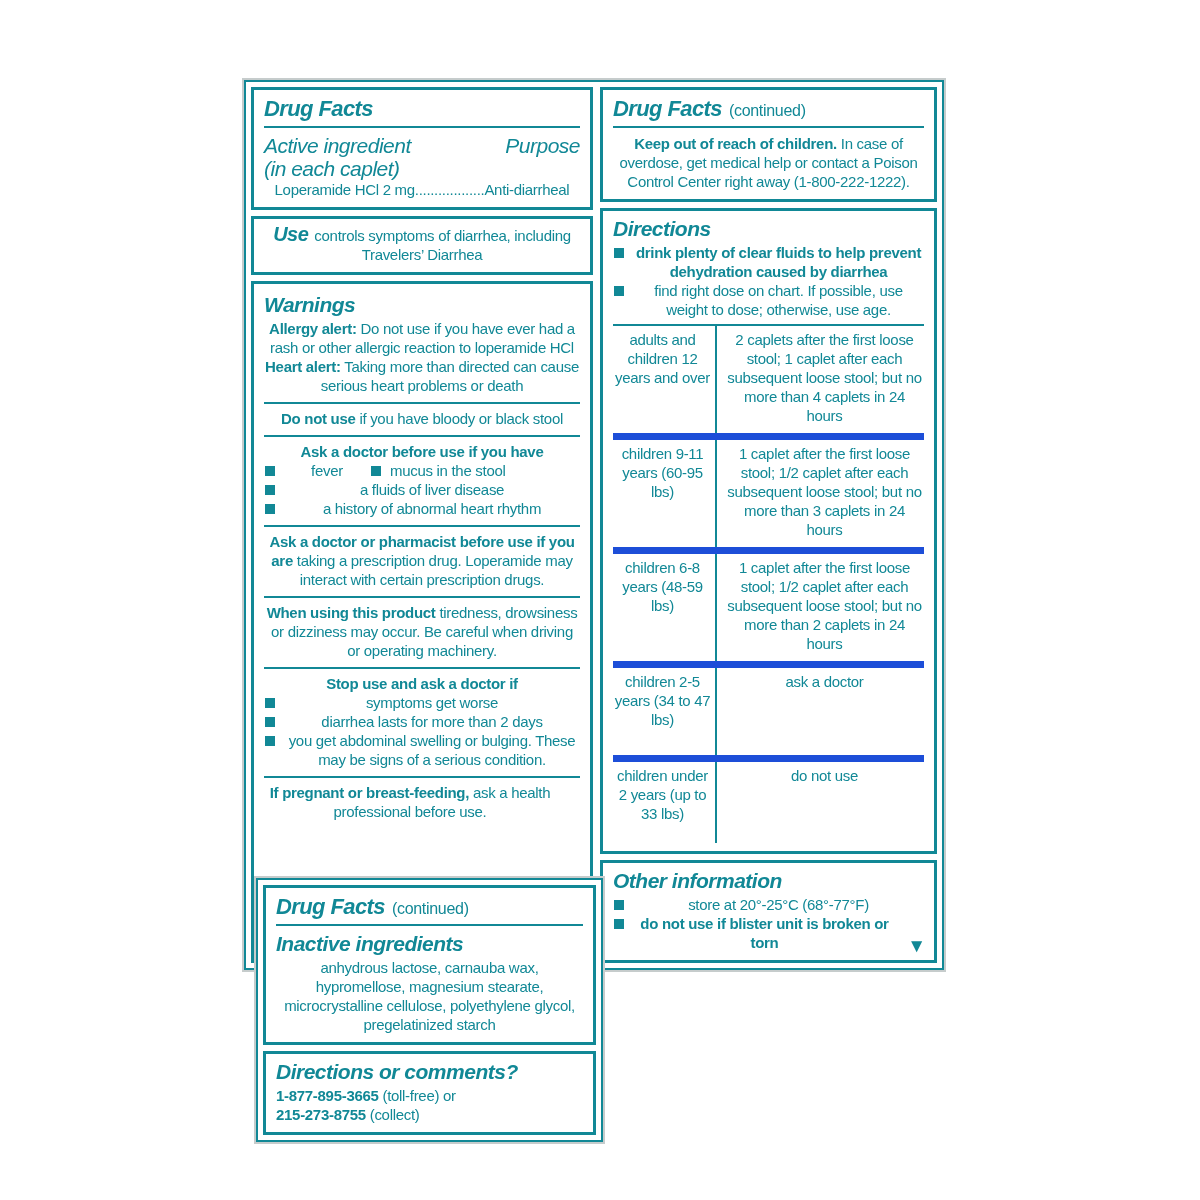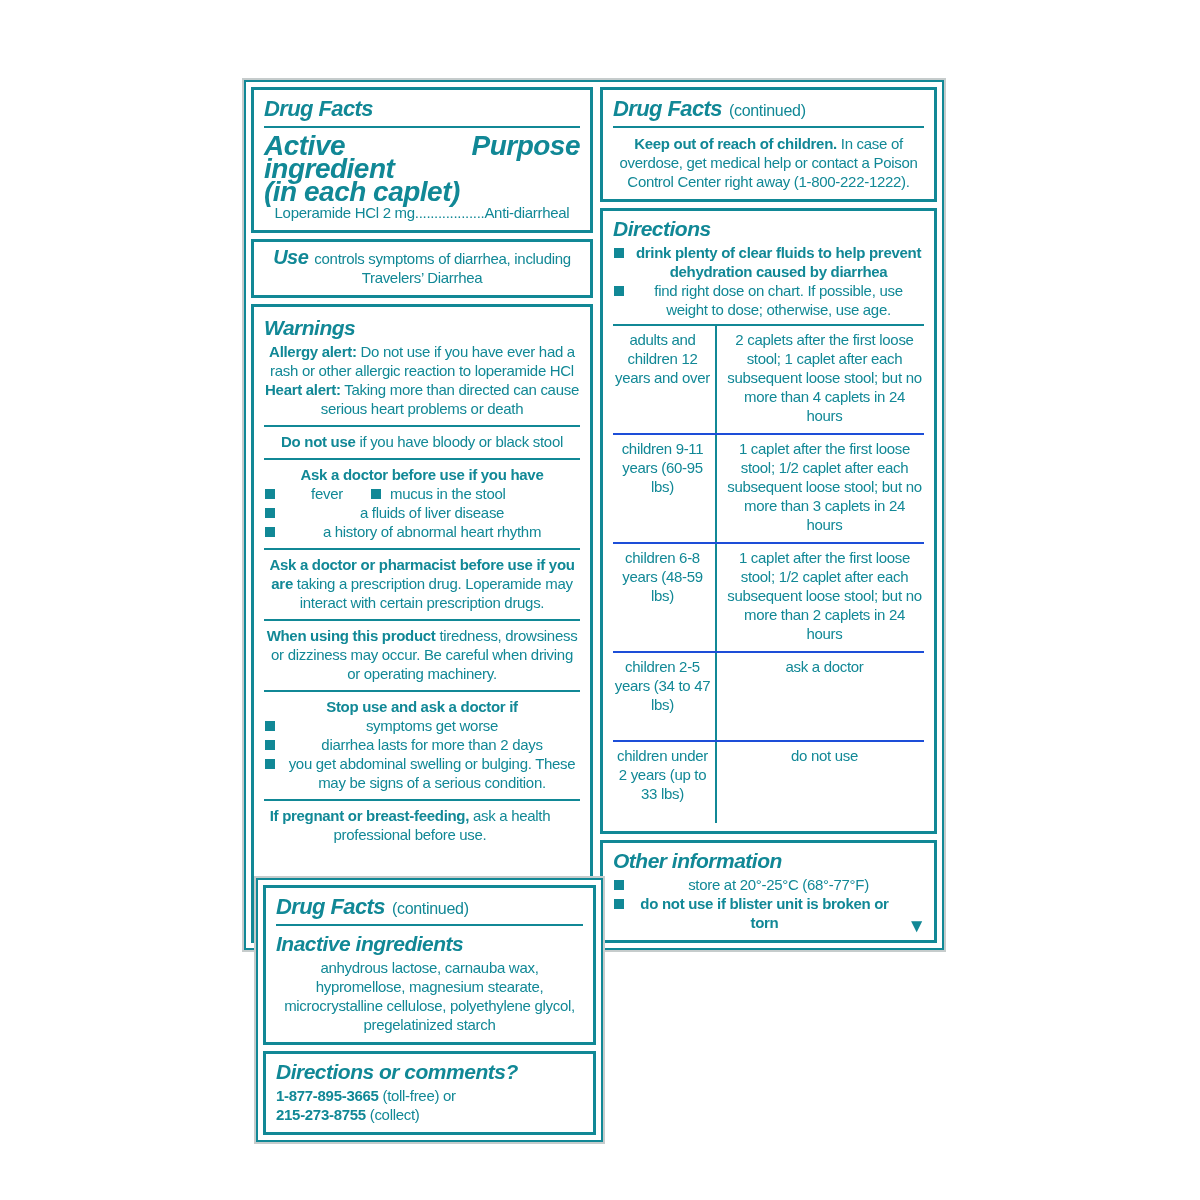--- a/index.html
+++ b/index.html
@@ -39,42 +39,42 @@
   }
   .df-title{font-size:22px;font-weight:bold;font-style:italic;letter-spacing:-0.6px;}
   .df-suffix{font-size:16px;letter-spacing:-0.3px;}
 
   .sec-title{font-size:21px;font-weight:bold;font-style:italic;letter-spacing:-0.5px;margin-bottom:2px;}
 
   .txt{font-size:15px;line-height:19px;letter-spacing:-0.3px;text-align:center;}
   b,.bold{font-weight:bold;}
 
   .head-row{display:flex;justify-content:space-between;align-items:baseline;}
-  .sub-head{font-size:28px;font-weight:bold;font-style:italic;letter-spacing:-0.5px;line-height:23px;}
+  .sub-head{font-size:21px;font-weight:normal;font-style:italic;letter-spacing:-0.5px;line-height:23px;}
 
   .use-lead{font-size:20px;font-weight:bold;font-style:italic;letter-spacing:-0.5px;margin-right:6px;}
 
   .wsec{padding:5px 0 7px 0;}
   .wsec + .wsec{border-top:2px solid #118896;}
   .warnings-box{padding-top:4px;}
 
   .b{position:relative;padding-left:20px;}
   .b::before{content:"";position:absolute;left:1px;top:5px;width:10px;height:10px;background:#118896;}
   .b.inline{display:inline-block;padding-left:20px;}
 
   .bullet-pair{display:flex;gap:0;}
   .bullet-pair .first{width:106px;}
 
   .arrow{position:absolute;font-size:19px;line-height:19px;color:#118896;}
   .arrow-right{right:7px;bottom:6px;}
   .arrow-down{right:8px;bottom:5px;}
 
   .dose-table{margin-top:5px;border-top:2px solid #118896;}
   .trow{display:flex;}
-  .trow + .trow{border-top:2px solid #1d4ed8;}
+  .trow + .trow{border-top:7px solid #1d4ed8;}
   .tcell-l{width:104px;border-right:2px solid #118896;padding:4px 4px 20px 1px;}
   .tcell-r{flex:1;padding:4px 2px 8px 10px;}
 
   .phone-line{font-size:15px;line-height:19px;letter-spacing:-0.3px;}
 </style>
 </head>
 <body>
 
 <div class="page">
 

